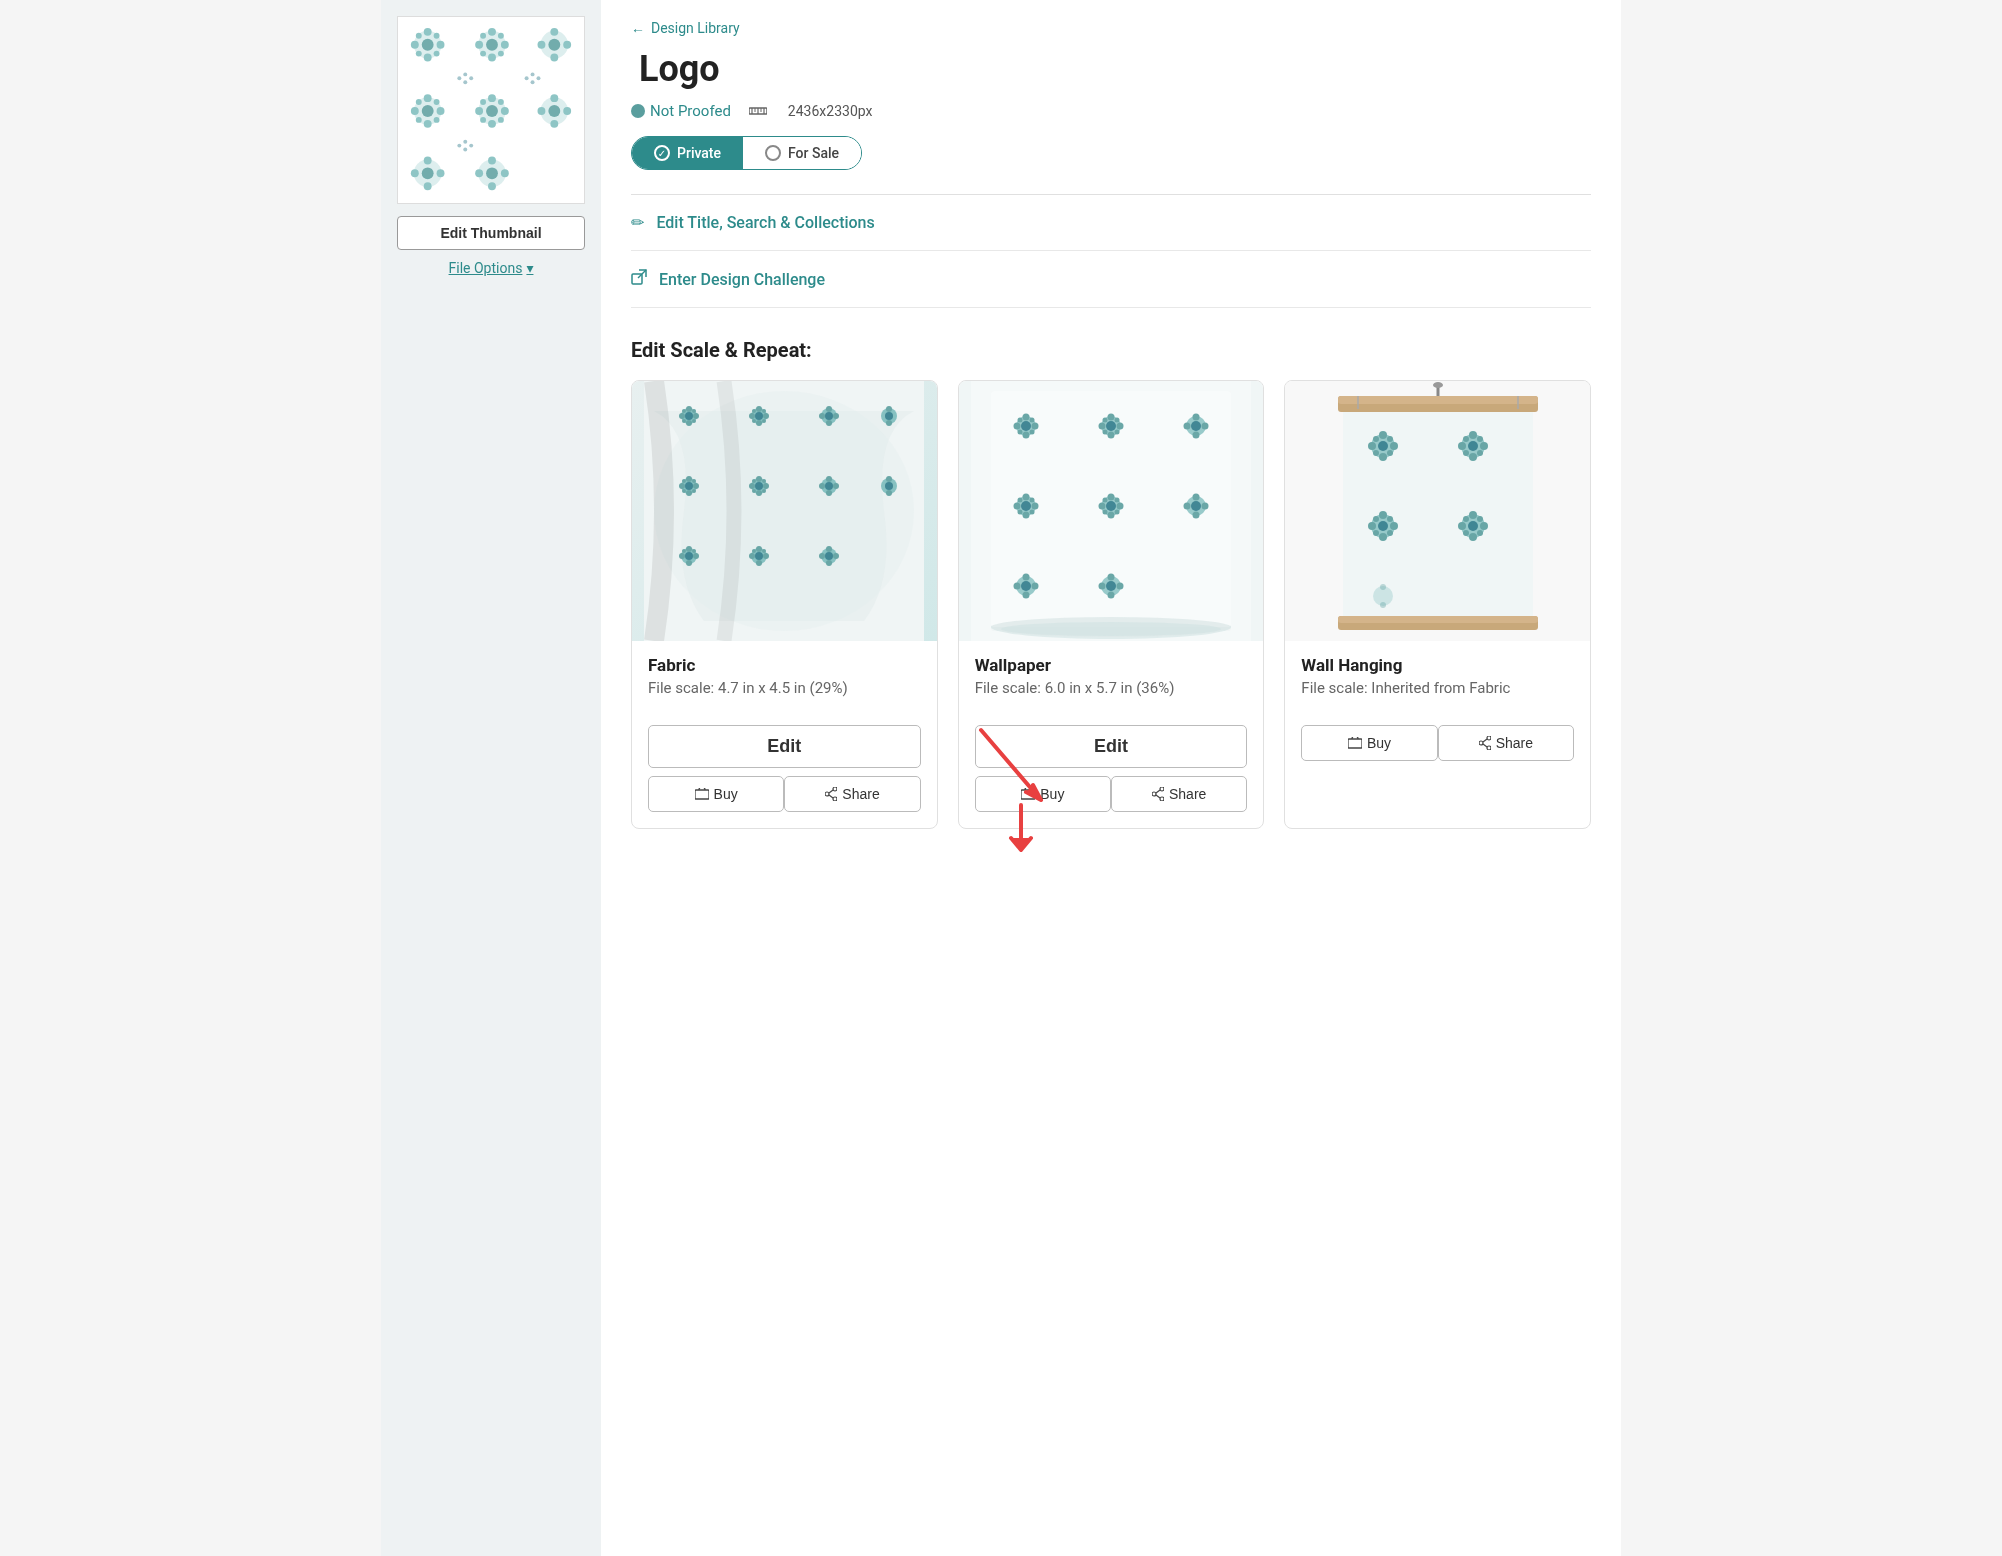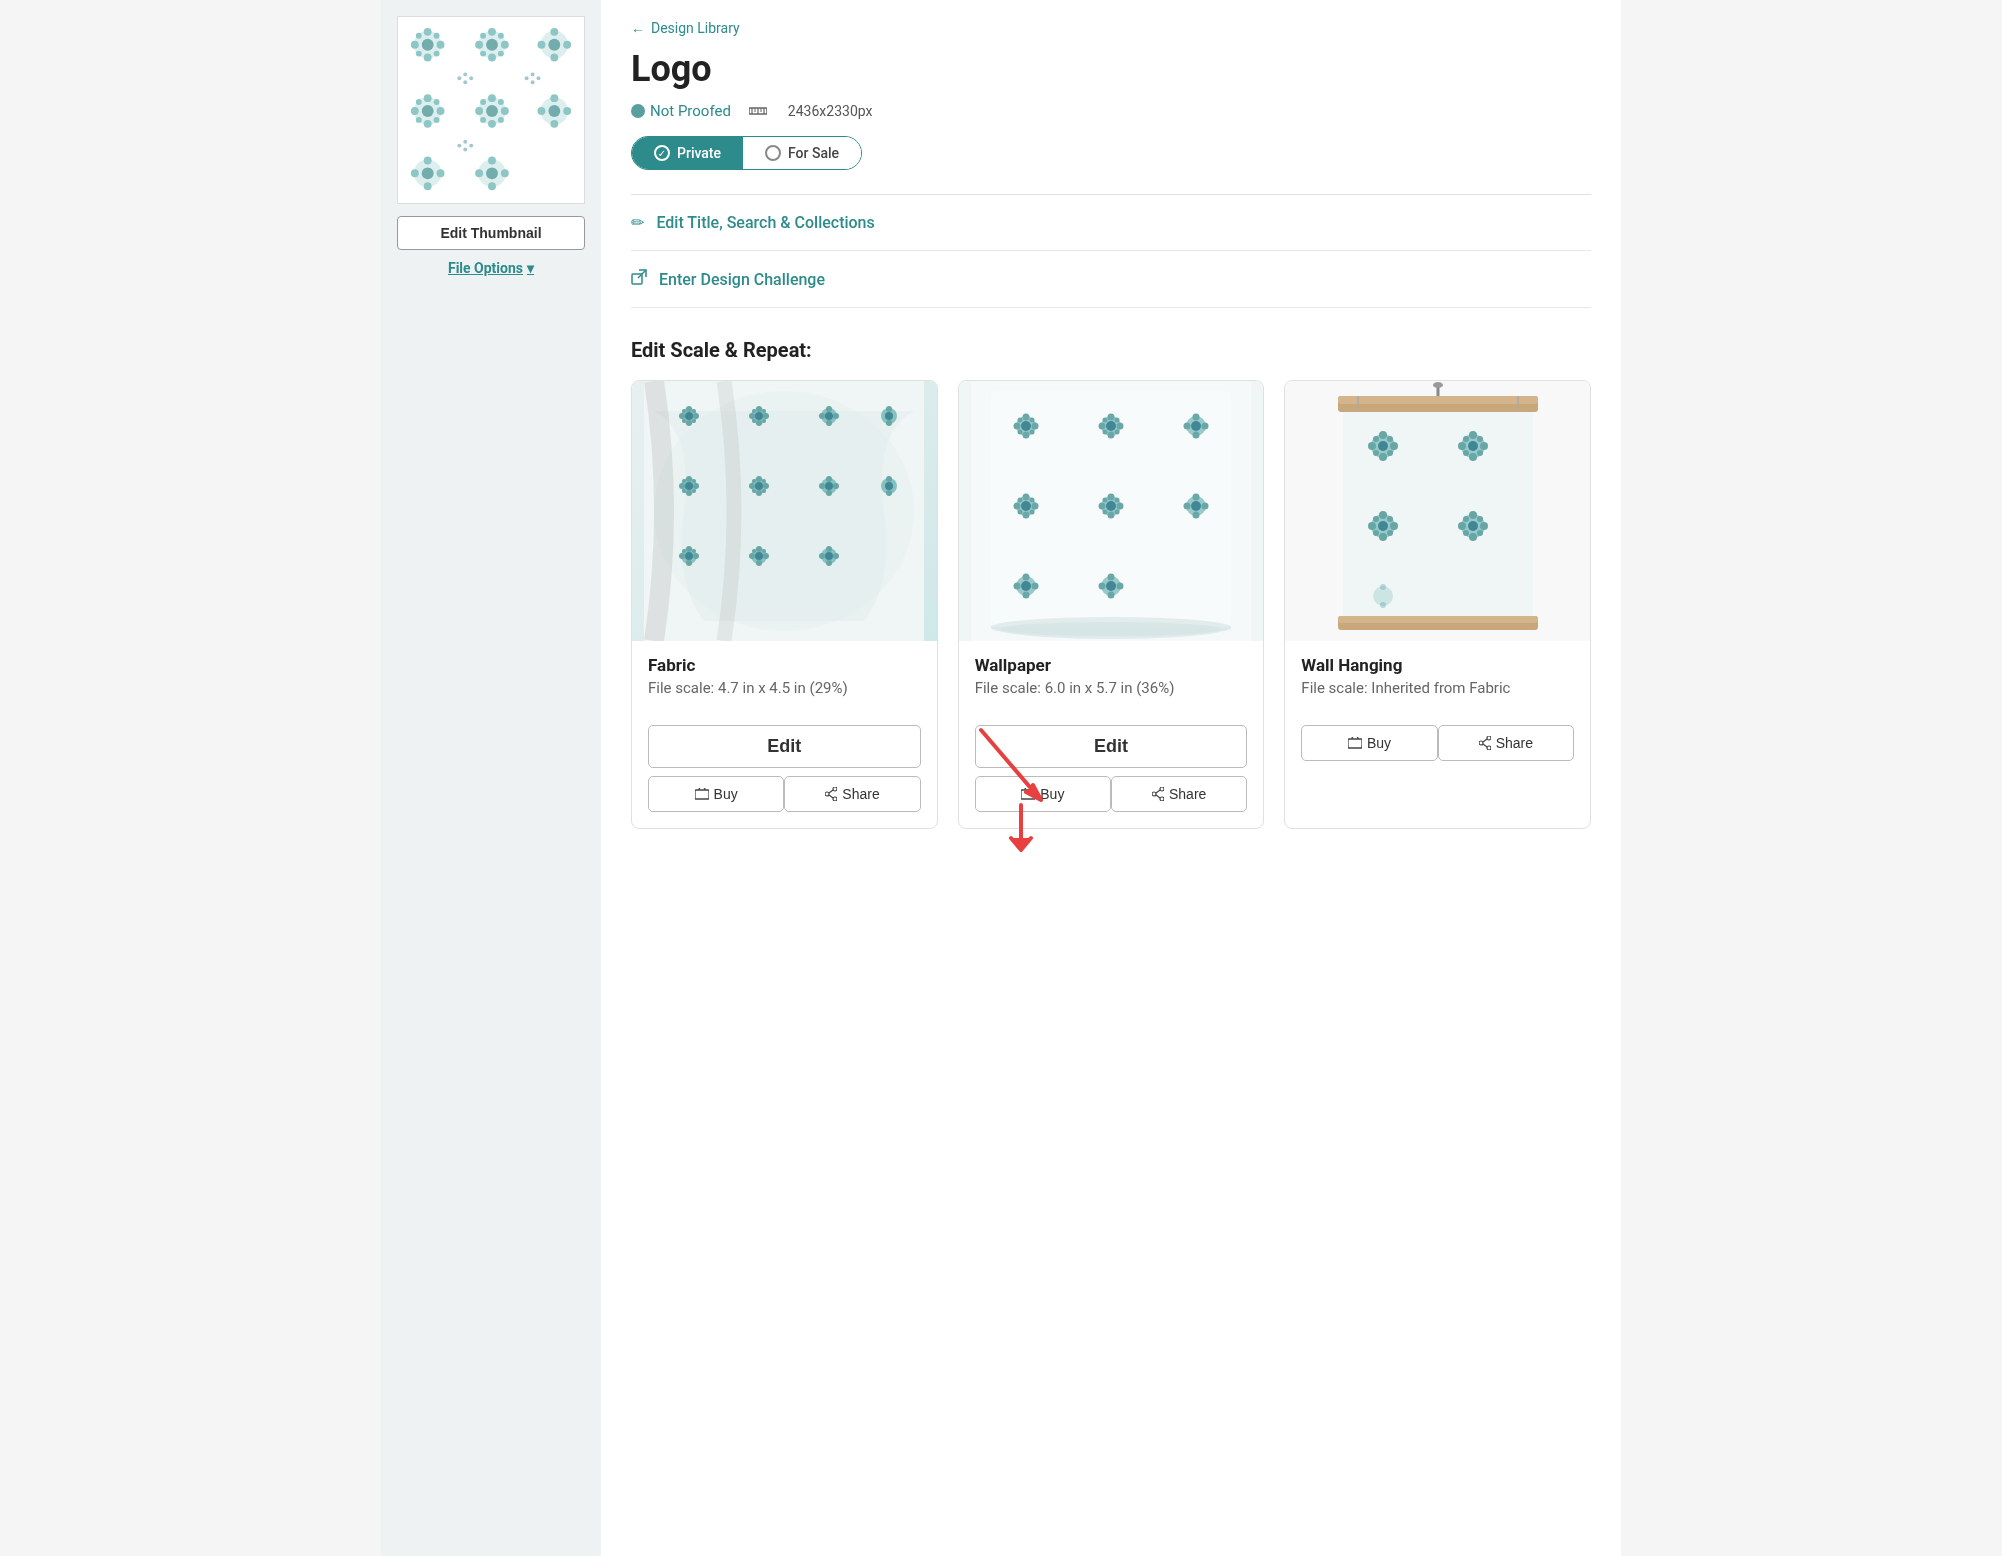--- a/index.html
+++ b/index.html
@@ -50,21 +50,20 @@
       width: 100%;
     }
     .file-options-link {
       color: #2d8b8b;
       text-decoration: underline;
       cursor: pointer;
       font-size: 14px;
       display: flex;
       align-items: flex-start;
       gap: 4px;
-      font-weight: bold;
     }
     
     .main-content {
       flex: 1;
       padding: 20px 30px;
     }
     .back-link {
       color: #2d8b8b;
       text-decoration: none;
       font-size: 14px;
@@ -72,20 +71,21 @@
       align-items: center;
       gap: 6px;
       margin-bottom: 12px;
       cursor: pointer;
     }
     .design-title {
       font-size: 36px;
       font-weight: 700;
       color: #222;
       margin-bottom: 12px;
+      margin-left: 8px;
     }
     .meta-row {
       display: flex;
       align-items: center;
       gap: 18px;
       margin-bottom: 16px;
     }
     .not-proofed-badge {
       display: flex;
       align-items: center;

